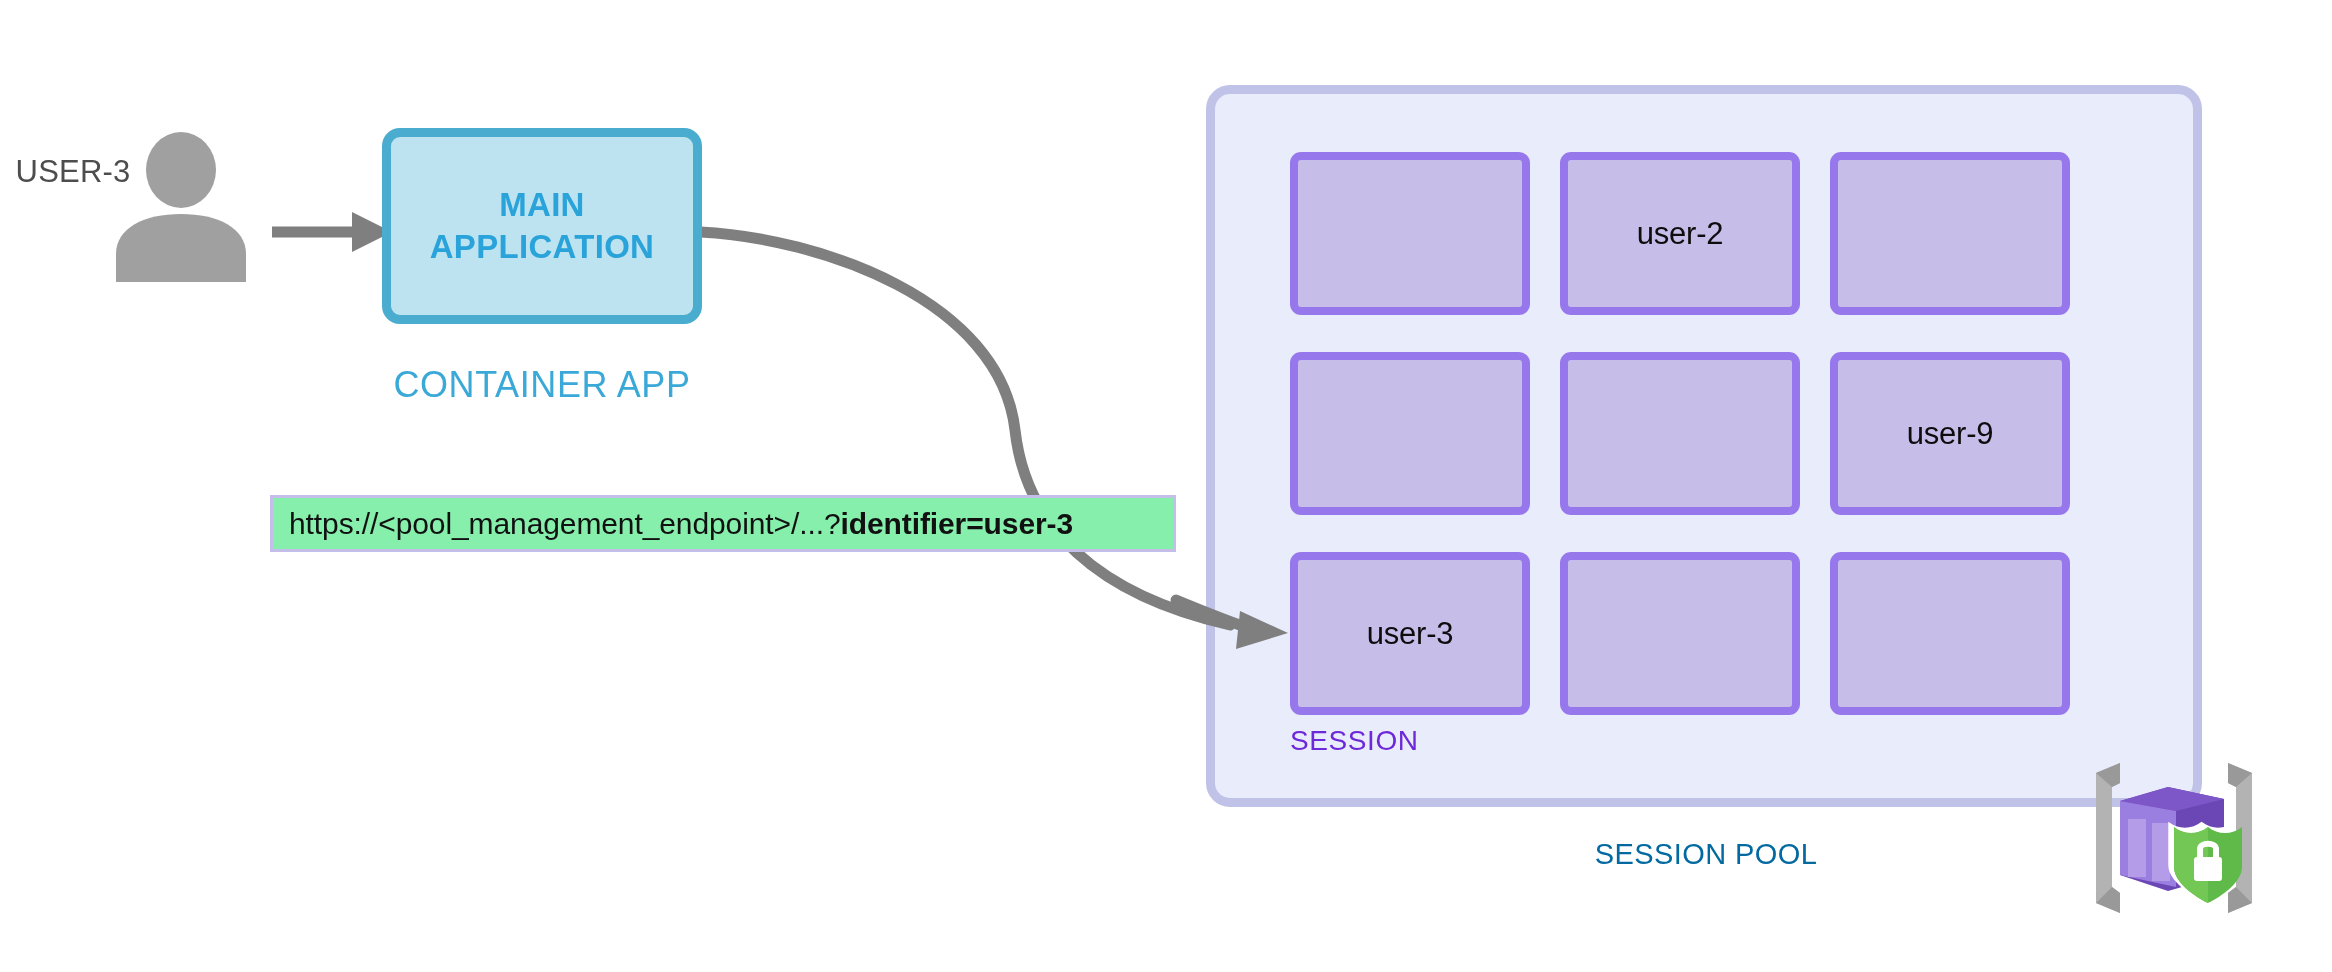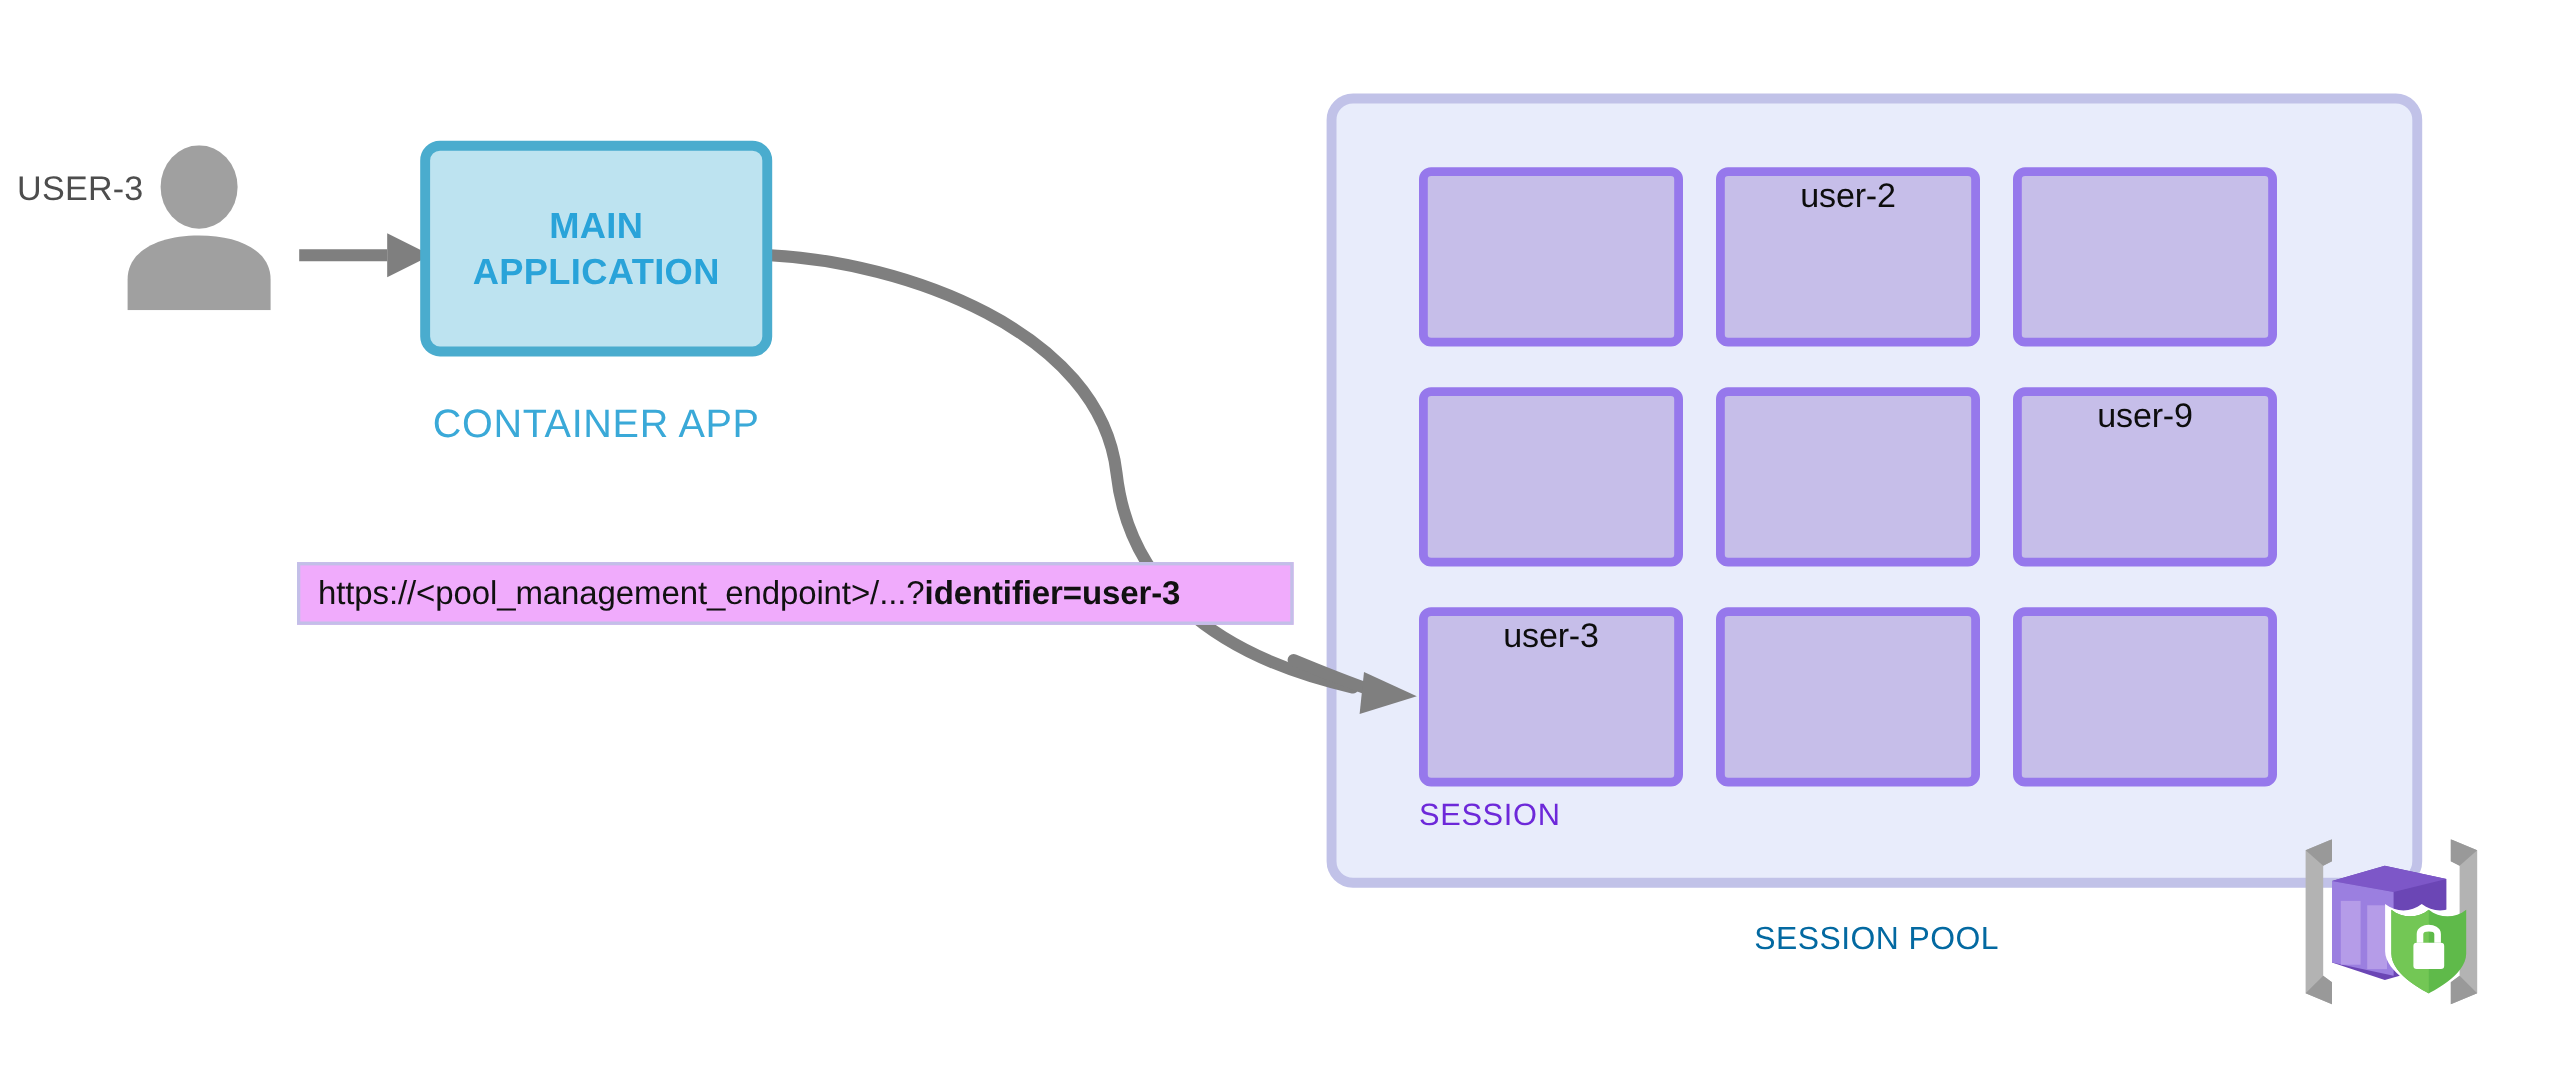--- a/index.html
+++ b/index.html
@@ -99,25 +99,25 @@
     width: 2332px;
     height: 972px;
     z-index: 9;
     pointer-events: none;
   }
 
   
   #url-label-box {
     position: absolute;
     left: 270px;
-    top: 511px;
+    top: 495px;
     width: 906px;
     height: 57px;
     box-sizing: border-box;
-    background: #f0abfc;
+    background: #86efac;
     border: 3px solid #c3bfe8;
     display: flex;
     align-items: center;
     z-index: 8;
   }
   #url-label-text {
     padding-left: 16px;
     font-size: 30px;
     color: #111111;
     white-space: nowrap;
@@ -152,21 +152,21 @@
     column-gap: 30px;
     row-gap: 37px;
     z-index: 5;
   }
   .session-box {
     box-sizing: border-box;
     background: #c6bee9;
     border: 8px solid #9678ec;
     border-radius: 11px;
     display: flex;
-    align-items: flex-start;
+    align-items: center;
     justify-content: center;
   }
   .session-box-label {
     font-size: 31px;
     color: #0d0d0d;
     letter-spacing: -0.2px;
     white-space: nowrap;
   }
   #session-label {
     position: absolute;

